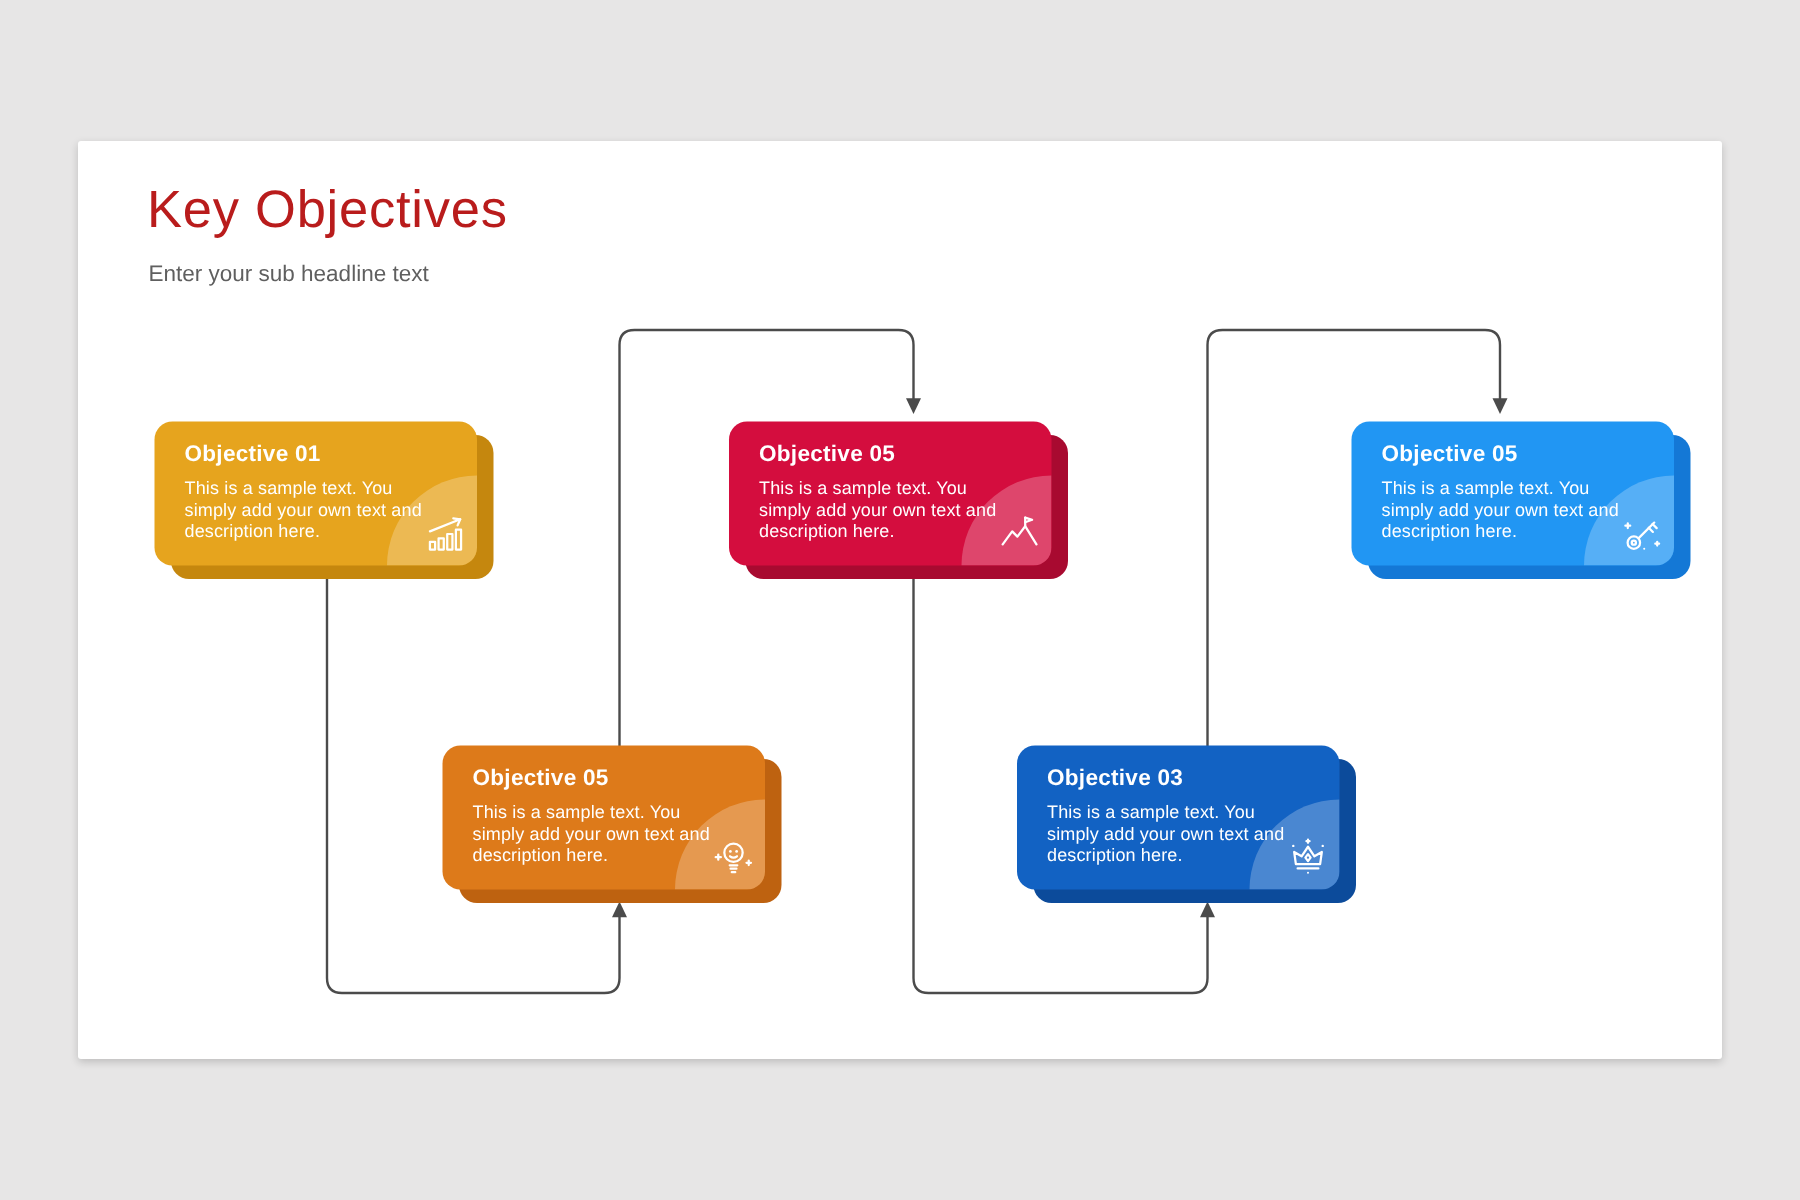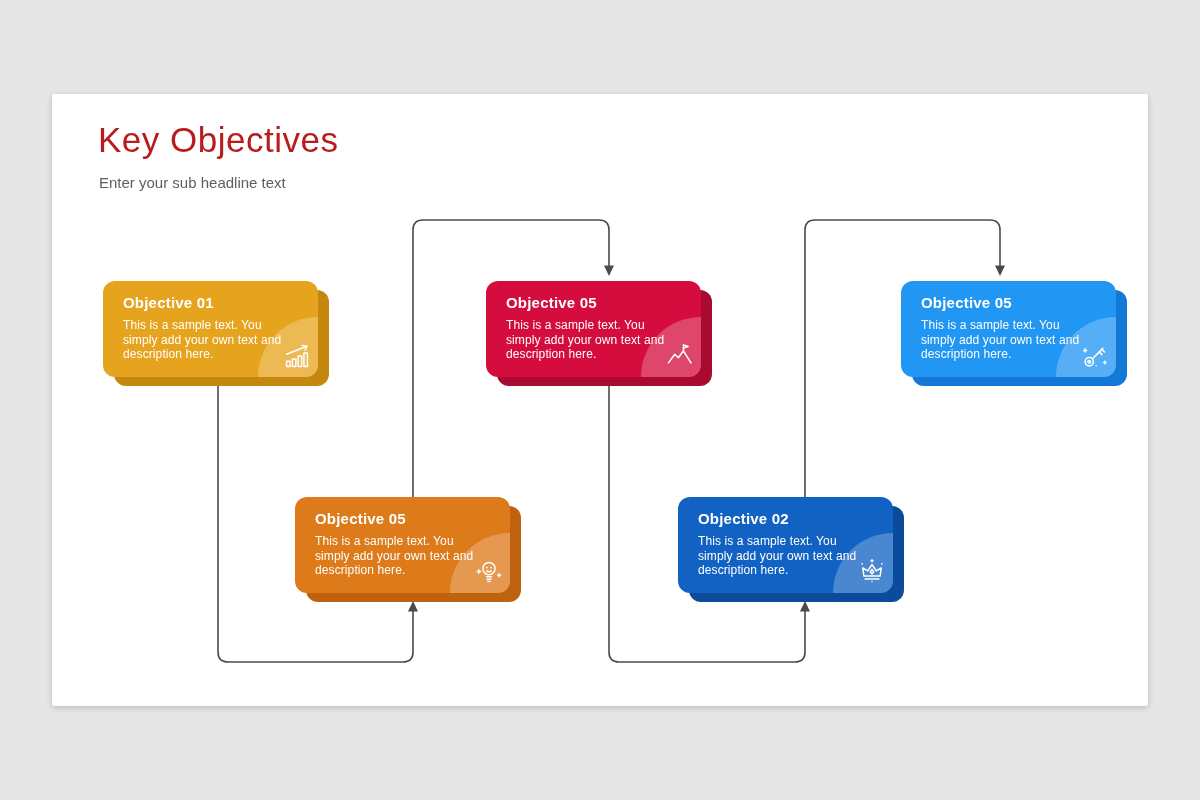--- a/index.html
+++ b/index.html
@@ -194,21 +194,21 @@
         <svg viewBox="0 0 26 26">
           <path d="M6 16.5 L5 9.5 L9.3 12 L13 6.5 L16.7 12 L21 9.5 L20 16.5 Z"></path>
           <path d="M7 19 H19"></path>
           <path d="M13 10.8 l1.5 2 -1.5 2 -1.5 -2 Z"></path>
           <path d="M13 4.2 V2.4 M12.1 3.3 h1.8"></path>
           <circle class="fill" cx="4.5" cy="6" r="0.7"></circle>
           <circle class="fill" cx="21.5" cy="6" r="0.7"></circle>
           <circle class="fill" cx="13" cy="21.5" r="0.6"></circle>
         </svg>
       </div>
-      <h3>Objective 02</h3>
+      <h3>Objective 03</h3>
       <p>This is a sample text. You simply add your own text and description here.</p>
     </div>
   </div>
 
   <div class="card-wrap card-pos-5" style="--cc: #2196F3; --cs: #1478D6;">
     <div class="card-shadow"></div>
     <div class="card">
       <div class="corner">
         <svg viewBox="0 0 26 26">
           <circle cx="8" cy="18" r="3.6"></circle>

